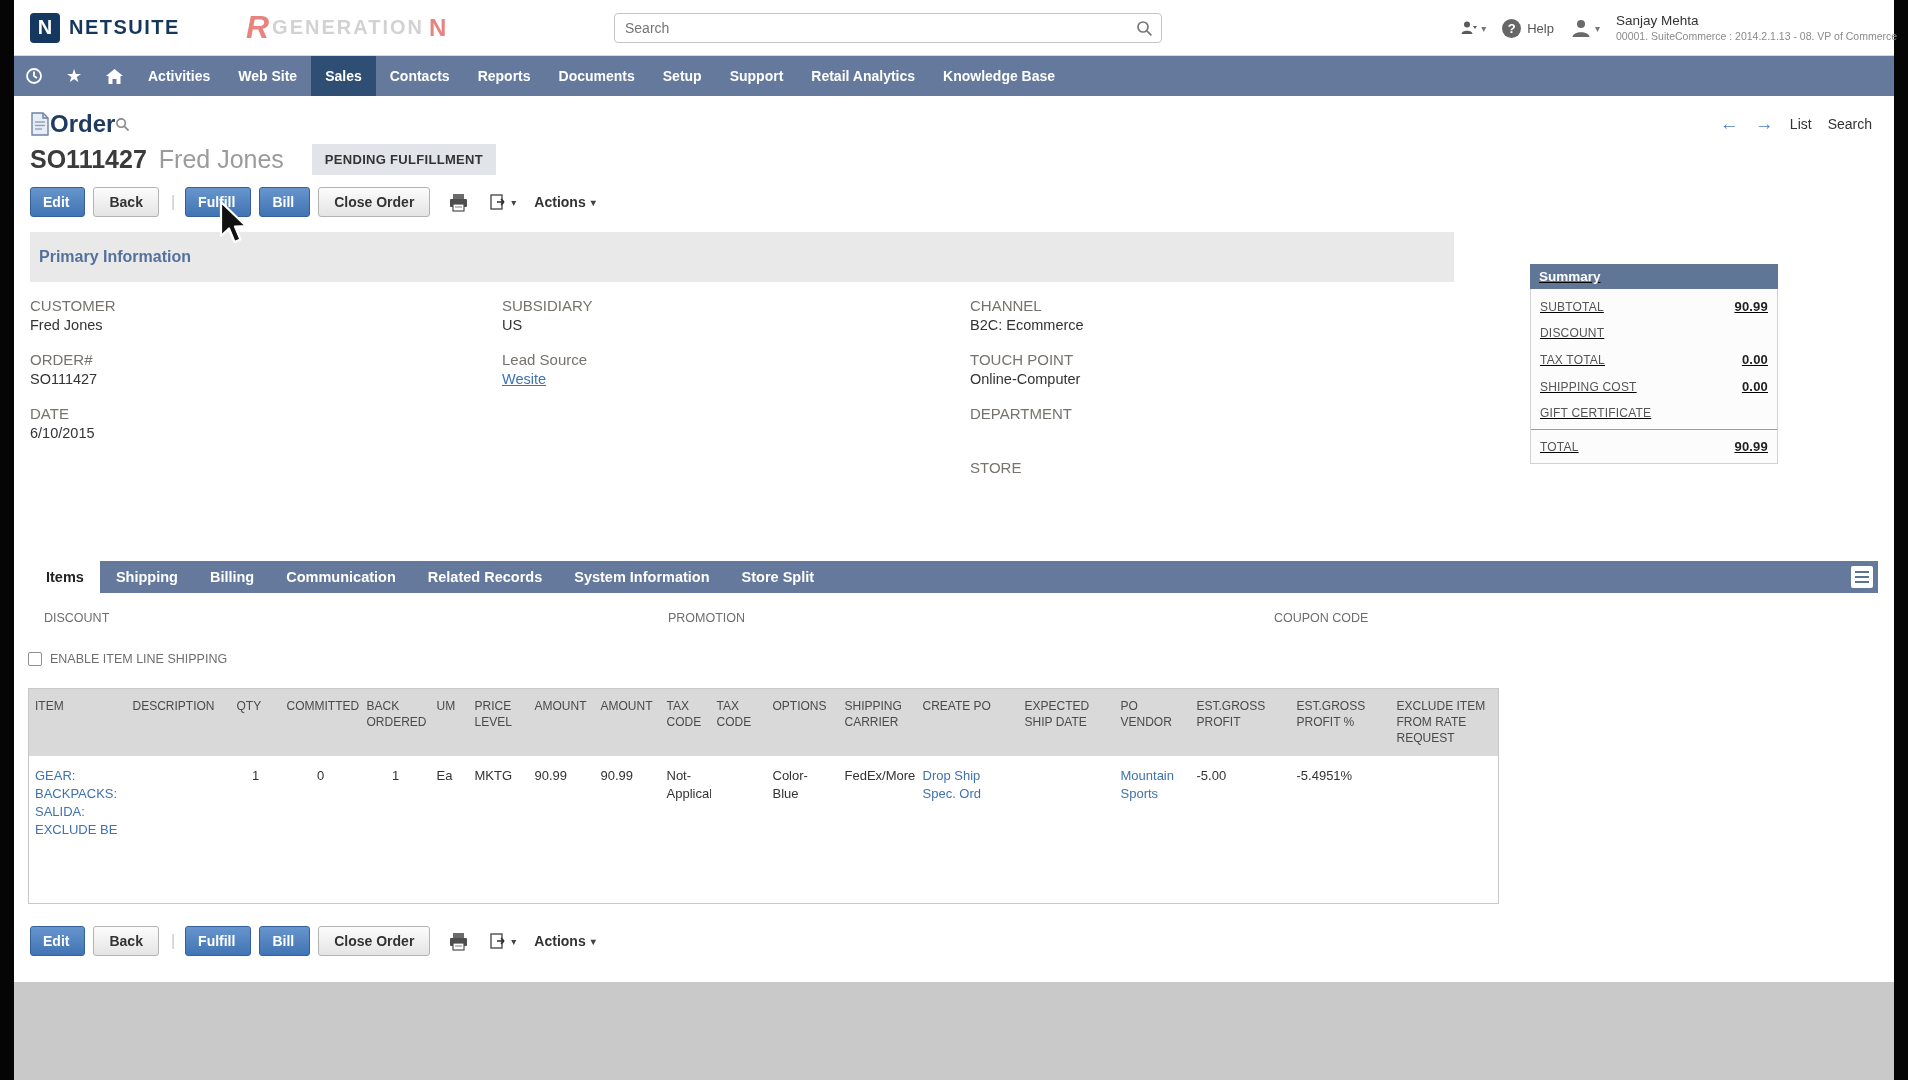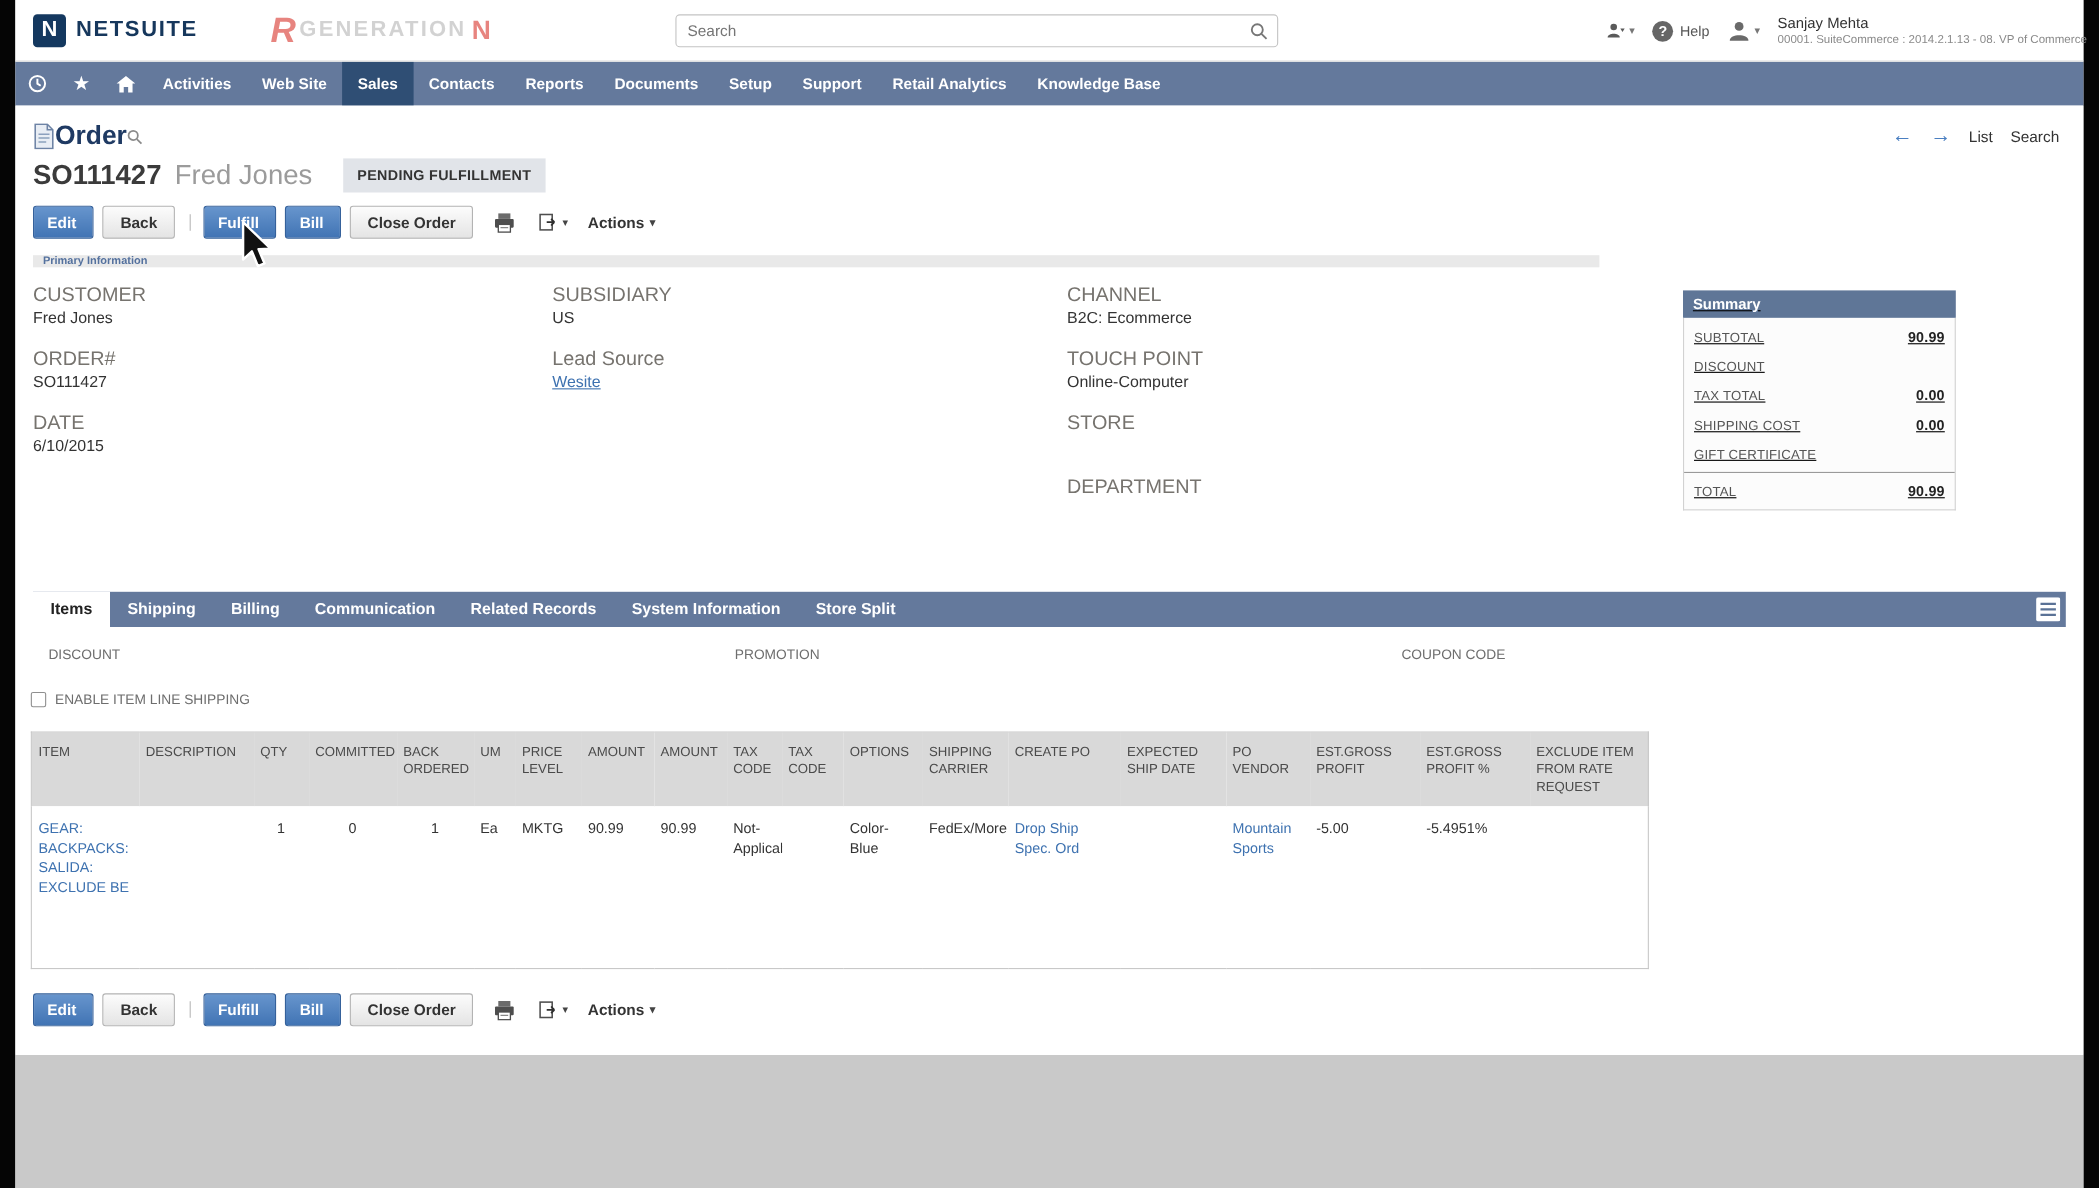--- a/index.html
+++ b/index.html
@@ -51,26 +51,26 @@
 
   .btn-row { display:flex; align-items:center; margin:12px 16px 0; }
   .btn { height:30px; padding:0 15px; border-radius:3px; font-size:14px; font-weight:bold; display:flex; align-items:center; cursor:pointer; margin-right:8px; }
   .btn-blue { background:linear-gradient(#6795cd,#4174b4); border:1px solid #35619b; color:#fff;padding-left:12px; }
   .btn-gray { background:linear-gradient(#fcfcfc,#e4e4e4); border:1px solid #b3b3b3; color:#333; }
   .sep { color:#c9c9c9; margin:0 10px 0 4px; font-size:16px; }
   .icon-btn { display:flex; align-items:center; gap:3px; cursor:pointer; margin:0 10px; }
   .actions { font-size:14px; font-weight:bold; color:#333; margin-left:8px; display:flex; gap:5px; align-items:center; cursor:pointer; }
   .dd-caret { font-size:10px; color:#444; }
 
-  .section-bar { margin:15px 16px 0; width:1424px; background:#e9e9e9; color:#54719e; font-weight:bold; font-size:10px; padding:0 9px; }
+  .section-bar { margin:15px 16px 0; width:1424px; background:#e9e9e9; color:#54719e; font-weight:bold; font-size:16px; padding:16px 9px; }
 
   .fields { margin:15px 16px 0; display:grid; grid-template-columns:472px 468px auto; min-height:178px; align-content:start; }
   .fcol { display:flex; flex-direction:column; }
   .field { margin-bottom:17px; }
-  .field .lbl { font-size:18px; color:#76736e; }
+  .field .lbl { font-size:15px; color:#76736e; }
   .field .val { font-size:14.5px; color:#333; margin-top:3px; min-height:17px; }
   .link { color:#3e72b0; cursor:pointer; }
   .link.u { text-decoration:underline; }
 
   
   .summary { position:absolute; left:1516px; top:168px; width:248px;text-decoration:underline; }
   .summary-head { background:#5f7697; color:#fff; font-weight:bold; font-size:13.5px; padding:5px 9px; }
   .summary-body { border:1px solid #d2d2d2; border-top:none; background:#fcfcfc; padding:4px 0 0 0; }
   .sum-row { display:flex; justify-content:space-between; align-items:center; padding:6px 9px; font-size:12px; color:#555; letter-spacing:.2px; }
   .sum-row .v { font-weight:bold; color:#222; font-size:13px; }
@@ -268,25 +268,25 @@
         <div class="fcol">
           <div class="field">
             <div class="lbl">CHANNEL</div>
             <div class="val">B2C: Ecommerce</div>
           </div>
           <div class="field">
             <div class="lbl">TOUCH POINT</div>
             <div class="val">Online-Computer</div>
           </div>
           <div class="field">
+            <div class="lbl">DEPARTMENT</div>
+            <div class="val"></div>
+          </div>
+          <div class="field">
             <div class="lbl">STORE</div>
-            <div class="val"></div>
-          </div>
-          <div class="field">
-            <div class="lbl">DEPARTMENT</div>
             <div class="val"></div>
           </div>
         </div>
       </div>
 
       <aside class="summary">
         <div class="summary-head">Summary</div>
         <div class="summary-body">
           <div class="sum-row">
             <span>SUBTOTAL</span>

